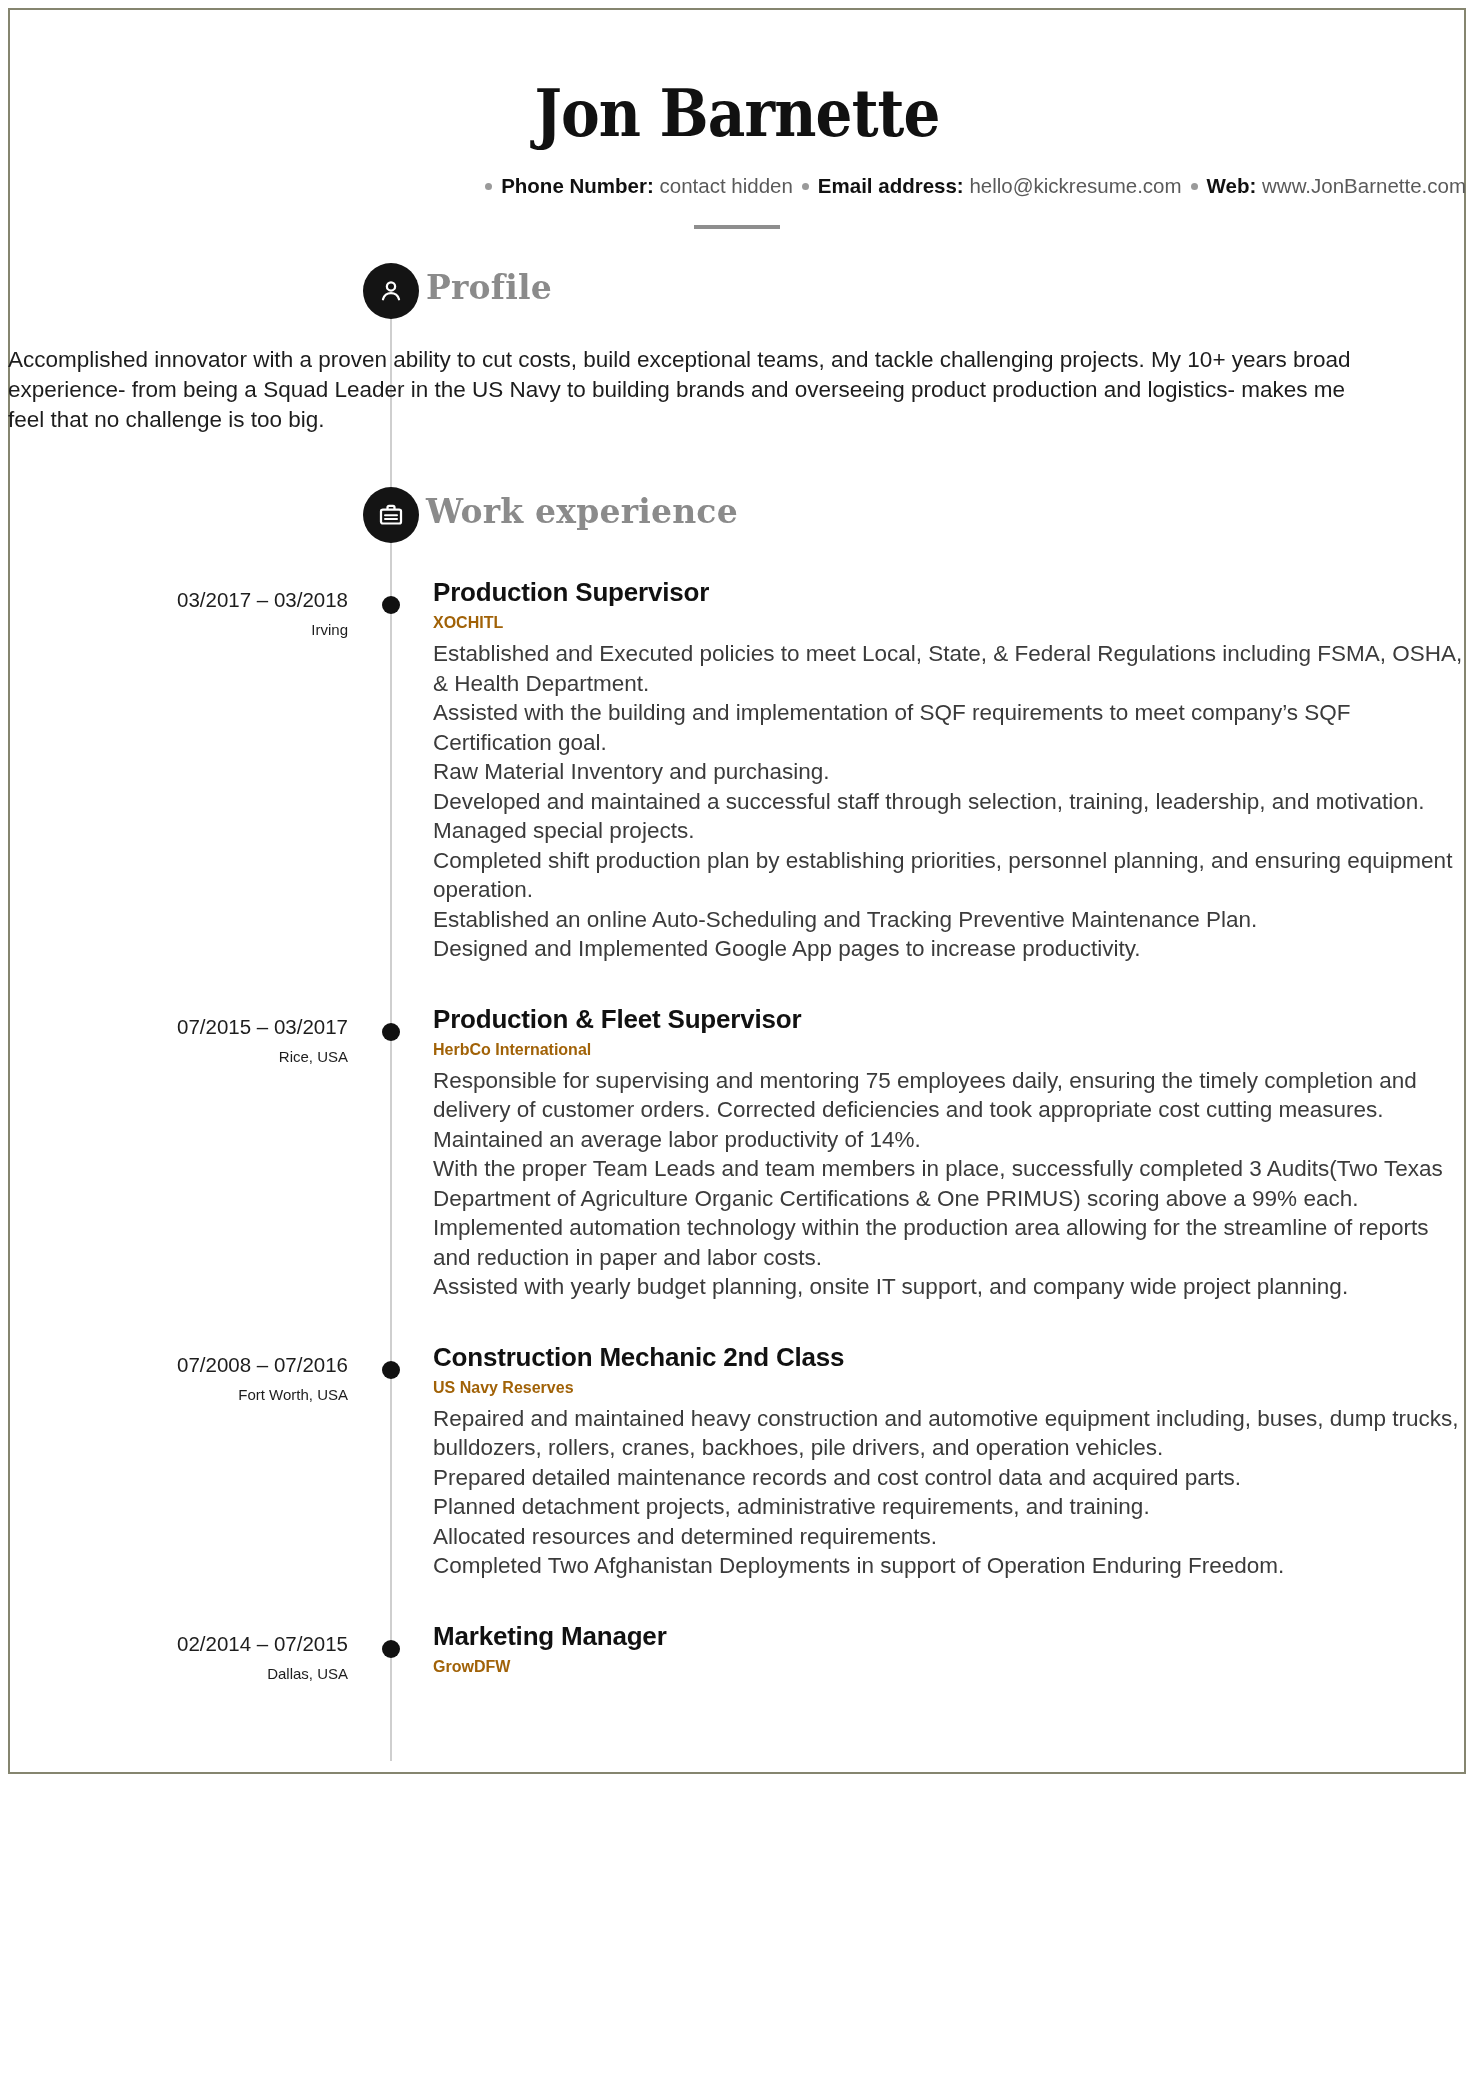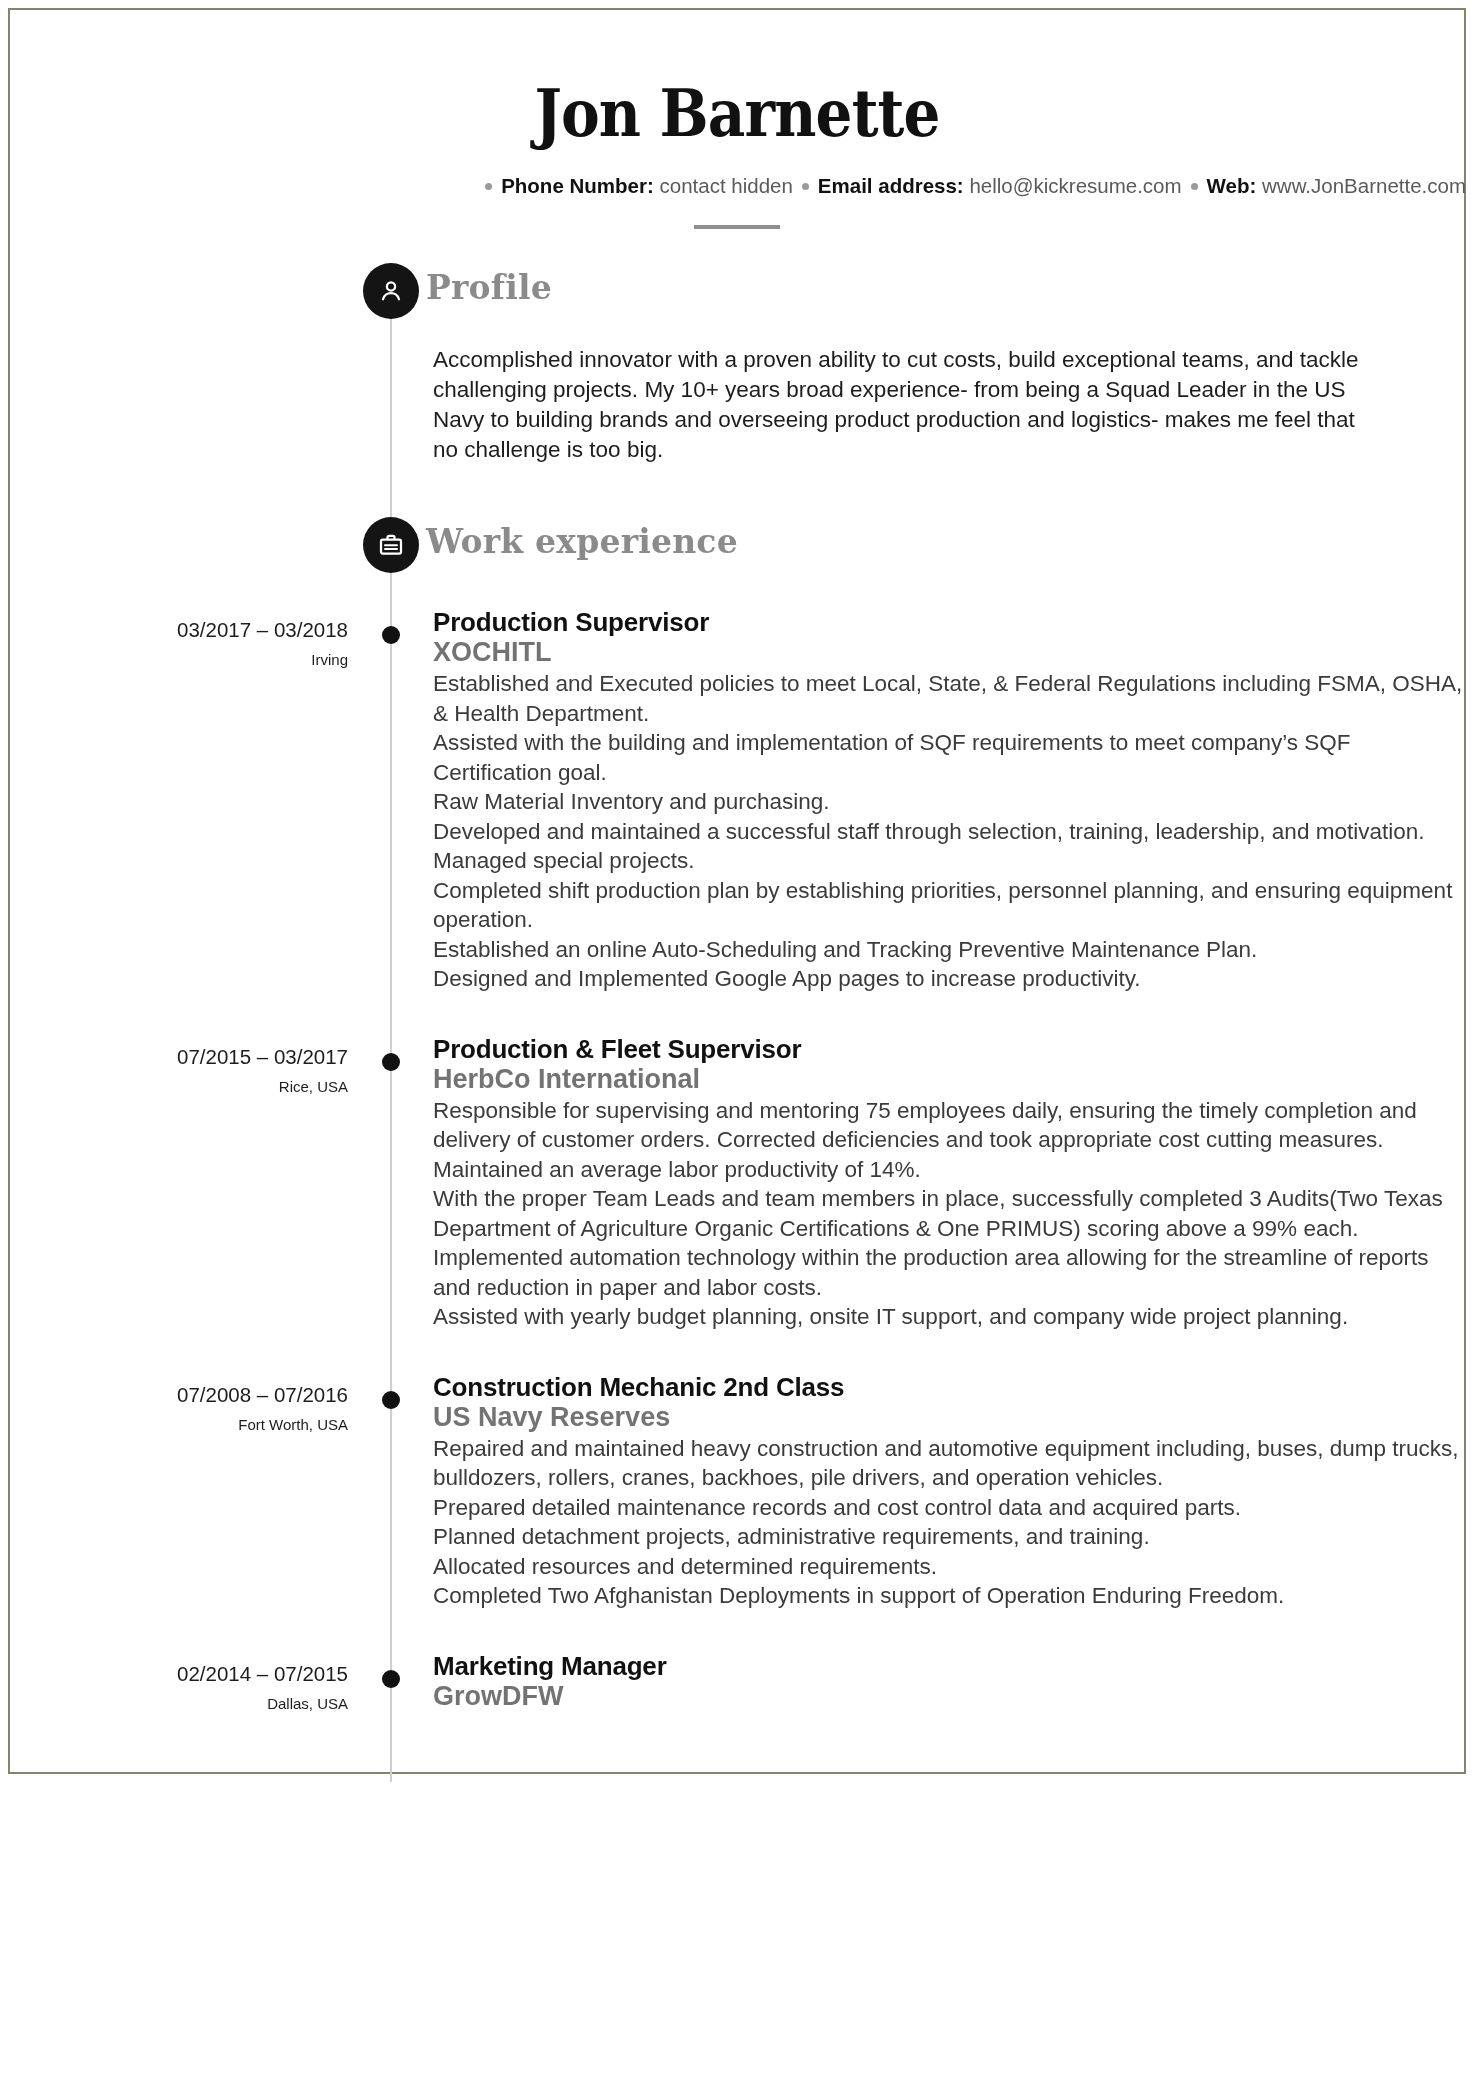--- a/index.html
+++ b/index.html
@@ -118,21 +118,20 @@
     position: absolute;
     left: 418px;
     top: 5px;
     font-family: "DejaVu Serif", "Liberation Serif", serif;
     font-weight: bold;
     font-size: 33px;
     color: #8b8b8b;
     letter-spacing: 0.2px;
   }
   .section-body {
-    margin-left: 425px;
     padding-right: 90px;
   }
   .profile-text {
     font-size: 22.5px;
     line-height: 30px;
     color: #1d1d1d;
     padding-top: 14px;
   }
 
   
@@ -171,23 +170,23 @@
     margin-top: 32px;
   }
   .job-title {
     font-size: 26px;
     font-weight: bold;
     color: #111111;
     line-height: 31px;
     letter-spacing: -0.2px;
   }
   .job-company {
-    font-size: 27px;
-    font-weight: bold;
-    color: #737373;
+    font-size: 16px;
+    font-weight: bold;
+    color: #a16207;
     line-height: 29px;
     margin-bottom: 2px;
   }
   .job-desc {
     font-size: 22.5px;
     line-height: 29.5px;
     color: #3b3b3b;
   }
   .job-desc .line { display: block; }
 </style>

